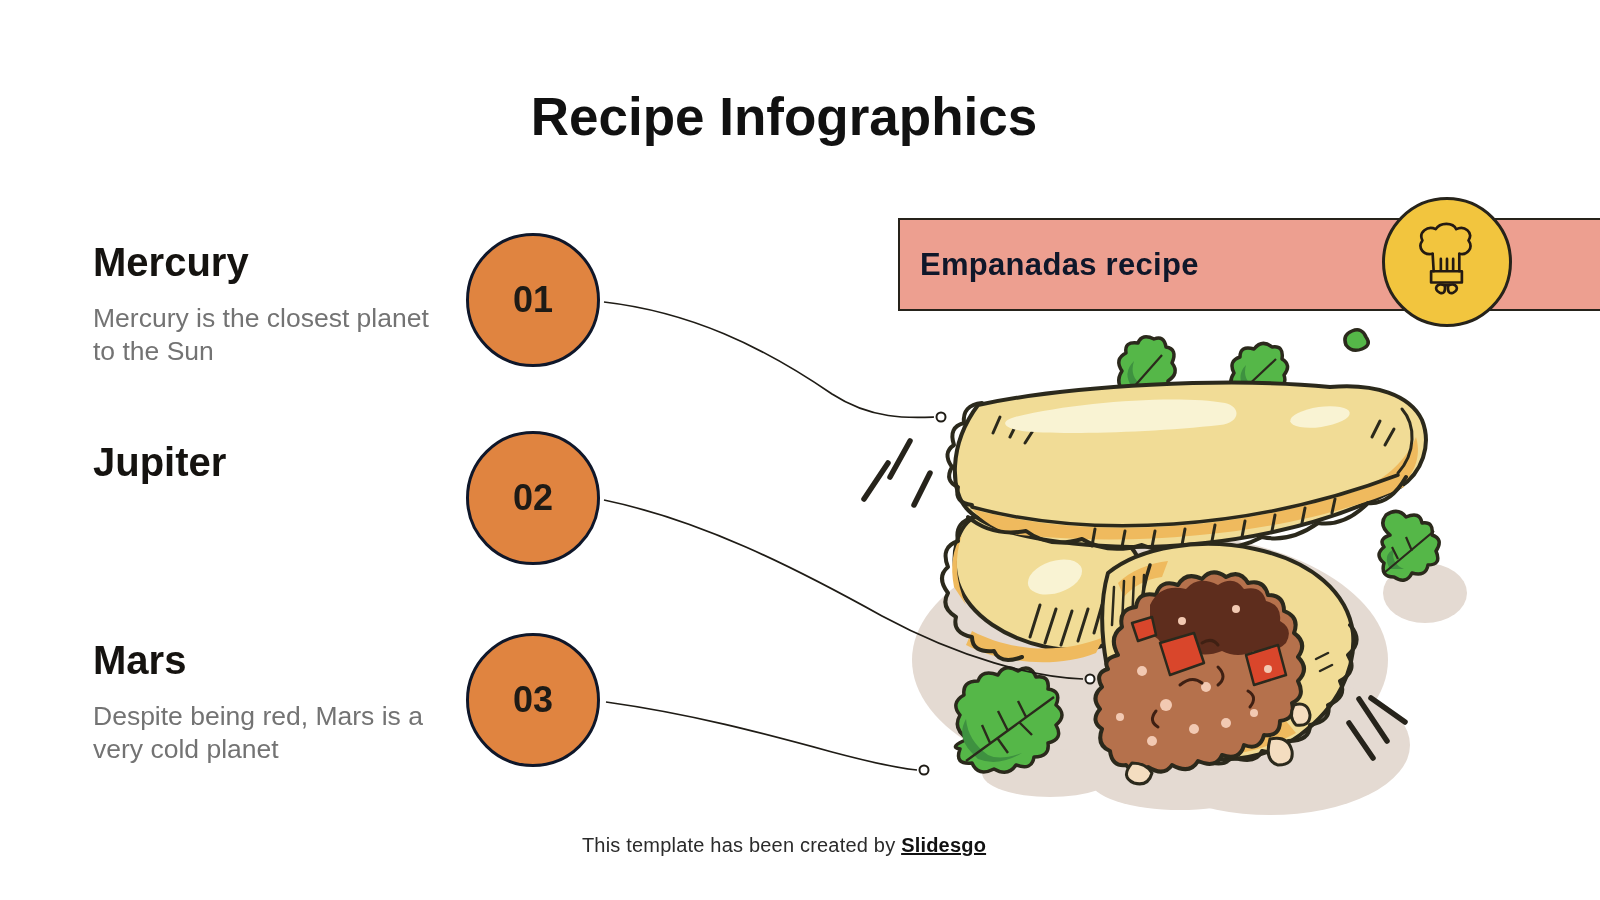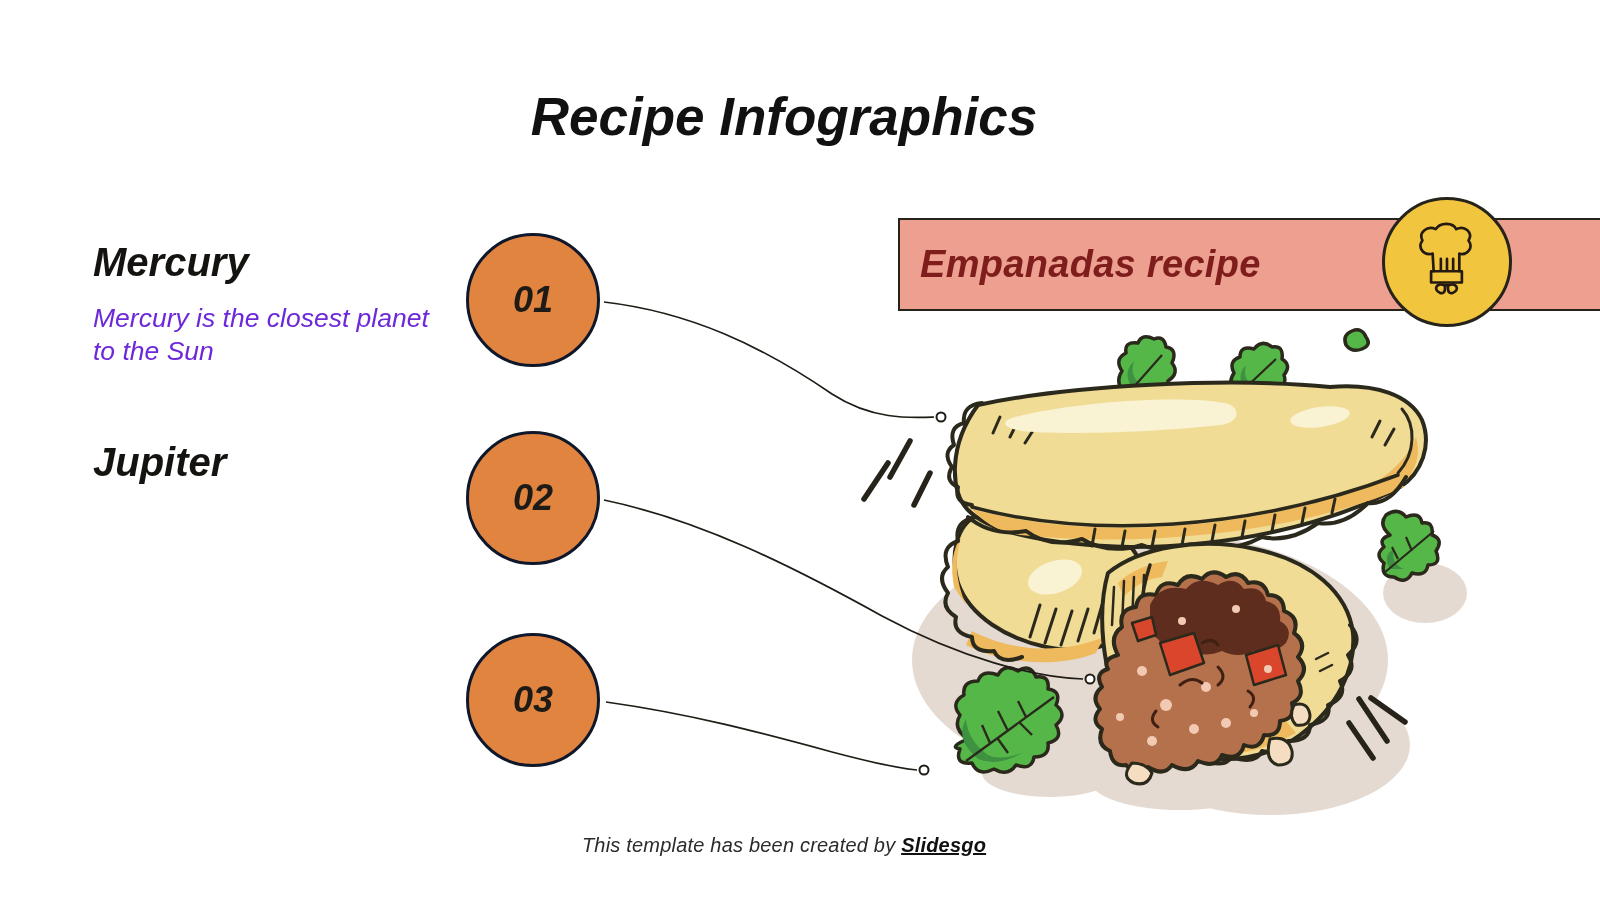--- a/index.html
+++ b/index.html
@@ -1,40 +1,40 @@
 <!DOCTYPE html>
 <html><head>
 <meta charset="utf-8">
 <style>
   * { margin:0; padding:0; box-sizing:border-box; }
   html,body { width:1600px; height:900px; background:#ffffff; overflow:hidden;
     font-family:"Liberation Sans", sans-serif; }
-  .slide { position:relative; width:1600px; height:900px; background:#ffffff;font-style:italic; }
+  .slide { position:relative; width:1600px; height:900px; background:#ffffff; }
 
   .title { position:absolute; top:86px; left:0; width:1568px; text-align:center;
     font-size:53px; font-weight:bold; color:#111111; letter-spacing:0px; }
 
   .item { position:absolute; left:93px; width:345px; }
   .item h2 { font-size:40px; font-weight:bold; color:#151310; margin-bottom:17px; }
-  .item p { font-size:26.5px; line-height:1.23; color:#6d28d9; }
+  .item p { font-size:26.5px; line-height:1.23; color:#737373; }
   #item-1 { top:240px; } #item-2 { top:440px; } #item-3 { top:638px; }
 
   .step-circle { position:absolute; left:466px; width:134px; height:134px;
     border-radius:50%; background:#E08440; border:3px solid #0f172a;
     display:flex; align-items:center; justify-content:center;
     font-size:36px; font-weight:bold; color:#1e1b16; }
   #circle-1 { top:233px; } #circle-2 { top:431px; } #circle-3 { top:633px; }
 
   .connectors { position:absolute; left:0; top:0; width:1600px; height:900px;
     pointer-events:none; z-index:5; }
 
   .banner { position:absolute; left:898px; top:218px; width:712px; height:93px;
     background:#ED9F90; border:2px solid #26231b; display:flex; align-items:center;
     z-index:3; }
-  .banner-label { font-size:38px; font-weight:bold; color:#7f1d1d; padding-left:20px;
+  .banner-label { font-size:31px; font-weight:bold; color:#0f172a; padding-left:20px;
     letter-spacing:0.3px; }
   .icon-circle { position:absolute; left:1382px; top:197px; width:130px; height:130px;
     border-radius:50%; background:#F2C53E; border:3px solid #26231b; z-index:4;
     display:flex; align-items:center; justify-content:center; }
 
   .illustration { position:absolute; left:850px; top:325px; z-index:1; }
 
   .footer { position:absolute; top:834px; left:0; width:1568px; text-align:center;
     font-size:20px; color:#2b2b2b; letter-spacing:0.2px; }
   .footer .brand { font-weight:bold; text-decoration:underline; color:#111; cursor:pointer; }
@@ -45,20 +45,24 @@
 <div class="slide">
 
   <div class="title">Recipe Infographics</div>
 
   <div class="item" id="item-1">
     <h2>Mercury</h2>
     <p>Mercury is the closest planet to the Sun</p>
   </div>
   <div class="item" id="item-2">
     <h2>Jupiter</h2>
+  </div>
+  <div class="item" id="item-3">
+    <h2>Mars</h2>
+    <p>Despite being red, Mars is a very cold planet</p>
   </div>
 
   <div class="step-circle" id="circle-1">
     <span>01</span>
   </div>
   <div class="step-circle" id="circle-2">
     <span>02</span>
   </div>
   <div class="step-circle" id="circle-3">
     <span>03</span>

